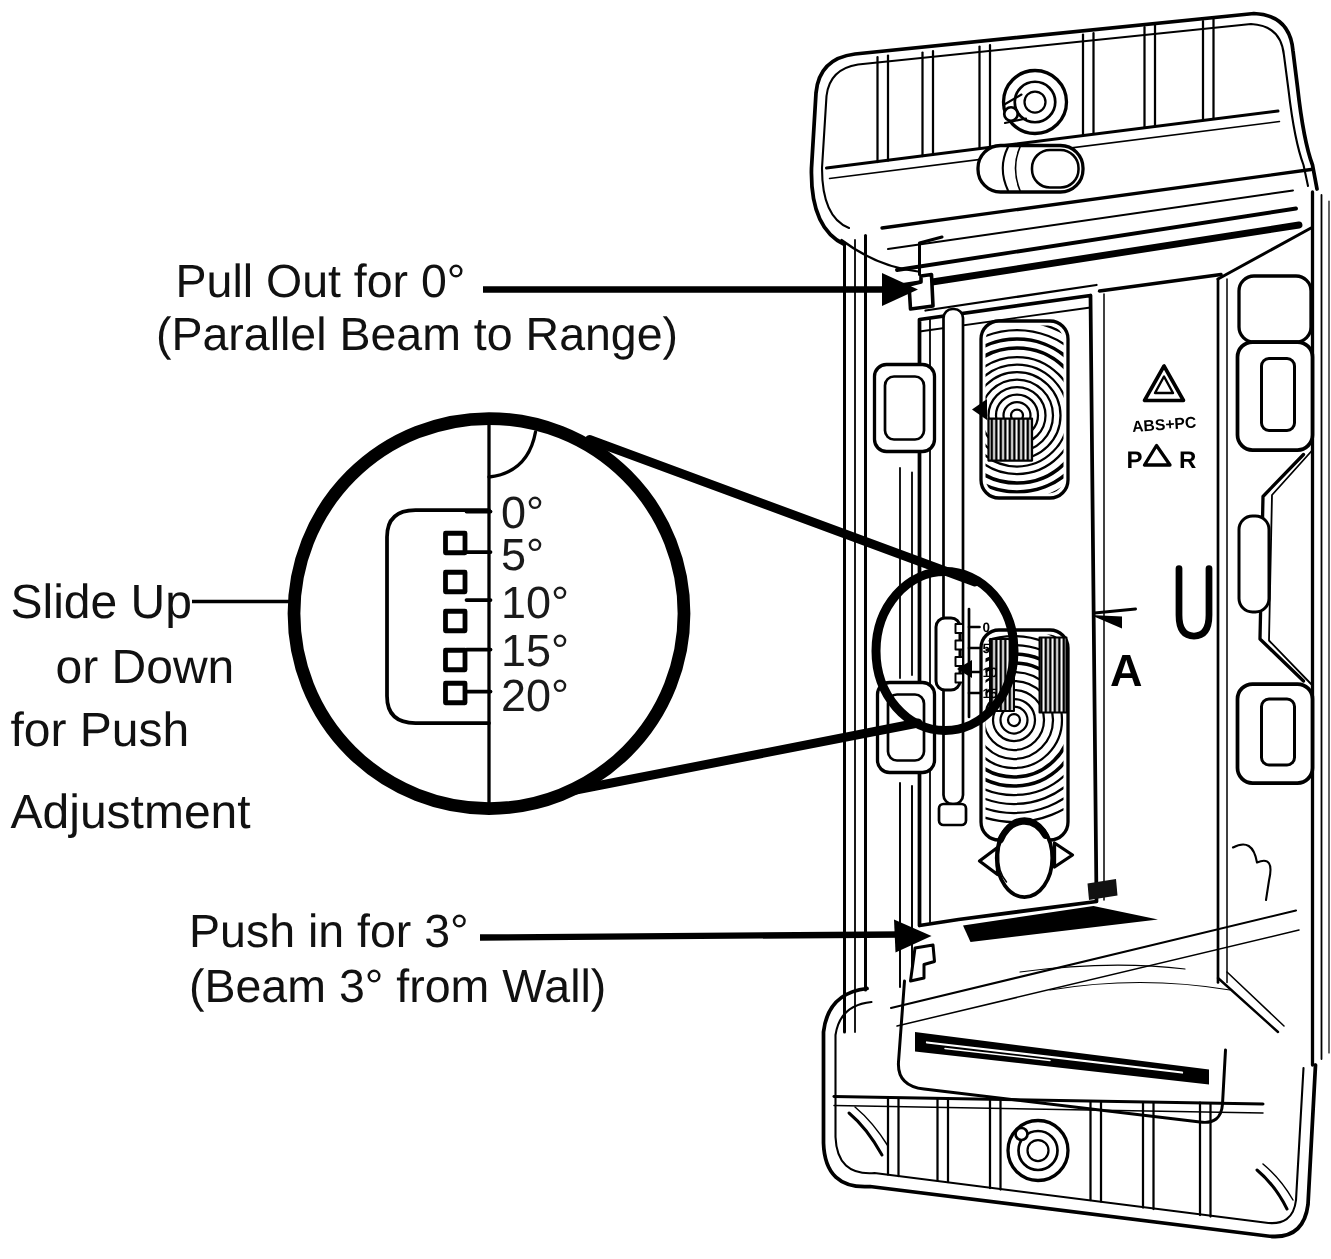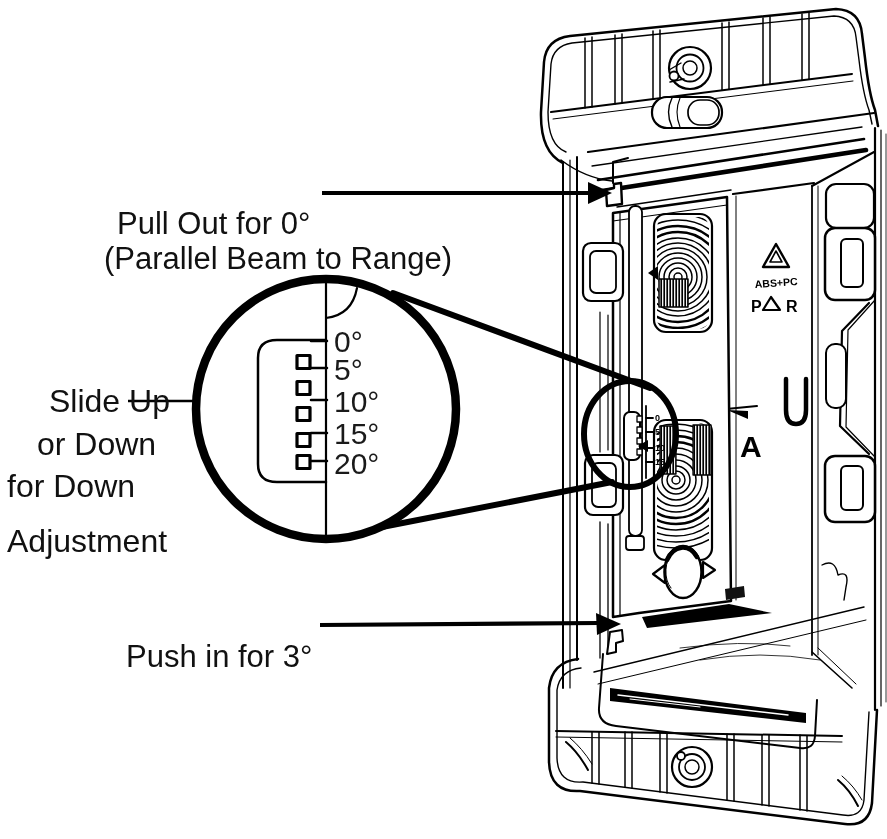--- a/index.html
+++ b/index.html
@@ -1,20 +1,20 @@
 <!DOCTYPE html>
 <html><head>
 <meta charset="utf-8">
 <style>
   html,body{margin:0;padding:0;background:#fff;}
   .stage{position:relative;width:887px;height:839px;background:#fff;overflow:hidden;
          font-family:"Liberation Sans",sans-serif;}
   .stage svg{position:absolute;left:0;top:0;}
   .callout{position:absolute;color:#111;white-space:nowrap;line-height:1.12;}
-  .c31{font-size:31px;margin-top:36px;}
+  .c31{font-size:31px;}
   .c32{font-size:32px;}
 </style>
 </head>
 <body>
 
 <div class="stage">
 
 <svg width="887" height="839" viewBox="0 0 887 839">
   <defs>
     <pattern id="vstripes" width="3" height="4" patternUnits="userSpaceOnUse">
@@ -300,20 +300,21 @@
     <polygon points="612,193 588,182 588,204" stroke="none"></polygon>
     <line x1="320" y1="625" x2="600" y2="623" stroke-width="4.2"></line>
     <polygon points="621,624 596,613 597,635" stroke="none"></polygon>
     <line x1="128" y1="401" x2="198" y2="401" stroke-width="2.4"></line>
   </g>
 </svg>
 
   <div class="callout c31" style="left:117px;top:171px;">Pull Out for 0°</div>
   <div class="callout c31" style="left:104px;top:206px;">(Parallel Beam to Range)</div>
 
-  <div class="callout c32" style="left:7px;top:384px;margin-left:42px;">Slide Up</div>
+  <div class="callout c32" style="left:7px;top:384px;">Slide Up</div>
   <div class="callout c32" style="left:7px;top:427px;margin-left:30px;">or Down</div>
-  <div class="callout c32" style="left:7px;top:469px;">for Down</div>
+  <div class="callout c32" style="left:7px;top:469px;">for Push</div>
   <div class="callout c32" style="left:7px;top:524px;">Adjustment</div>
 
   <div class="callout c31" style="left:126px;top:604px;text-align:center;">Push in for 3°</div>
+  <div class="callout c31" style="left:126px;top:641px;">(Beam 3° from Wall)</div>
 
 </div>
 
 </body></html>

